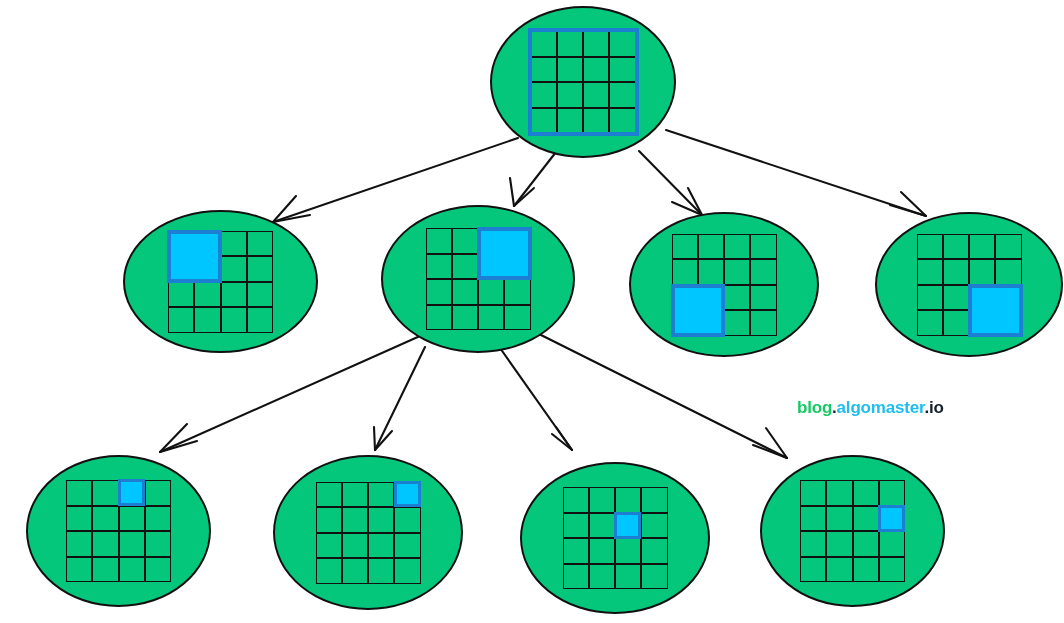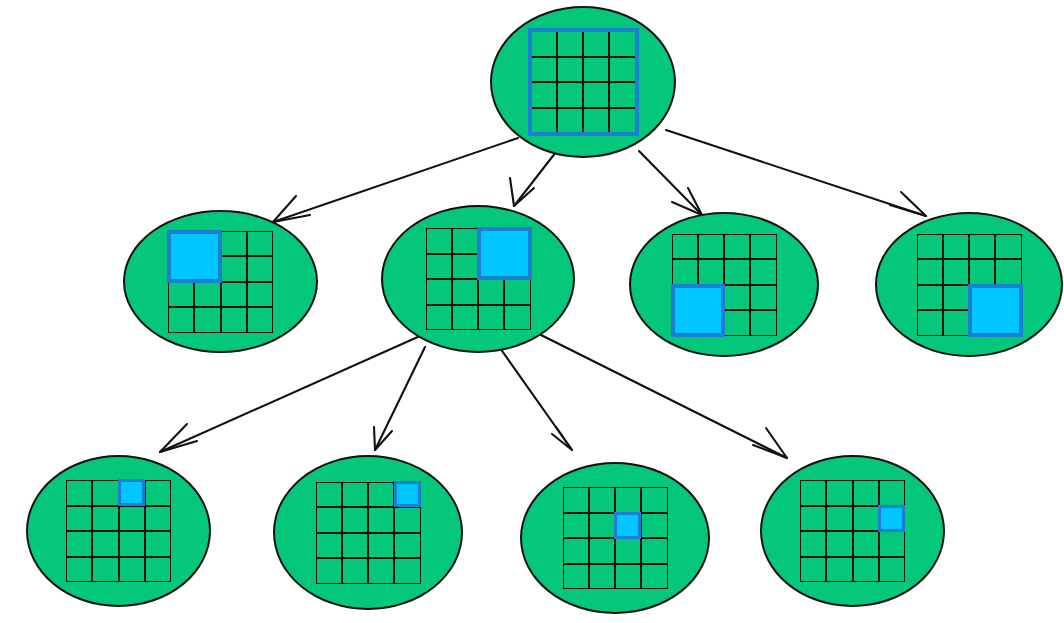--- a/index.html
+++ b/index.html
@@ -319,14 +319,17 @@
       <div class="cell"></div>
       <div class="cell"></div>
       <div class="cell"></div>
       <div class="cell"></div>
       <div class="cell"></div>
       <div class="cell"></div>
       <div class="highlight" style="left:78px; top:25px; width:27px; height:26.5px; border-width:3.5px;"></div>
     </div>
   </div>
 
+  <div class="watermark" style="left:797px; top:398px;">
+    <span class="wm-blog">blog</span><span class="wm-dot">.</span><span class="wm-name">algomaster</span><span class="wm-io">.io</span>
+  </div>
 
 </div>
 
 </body></html>

